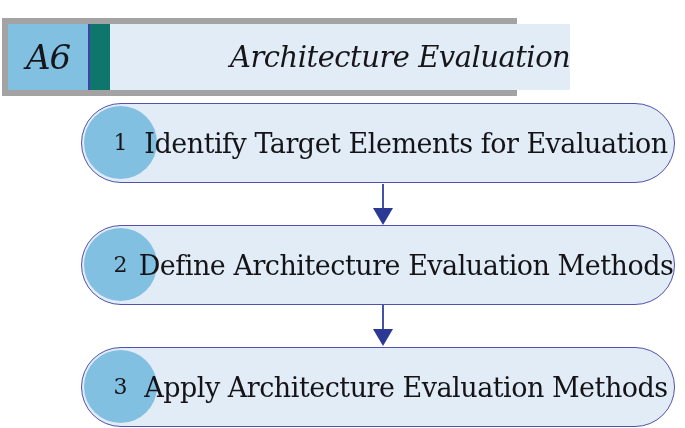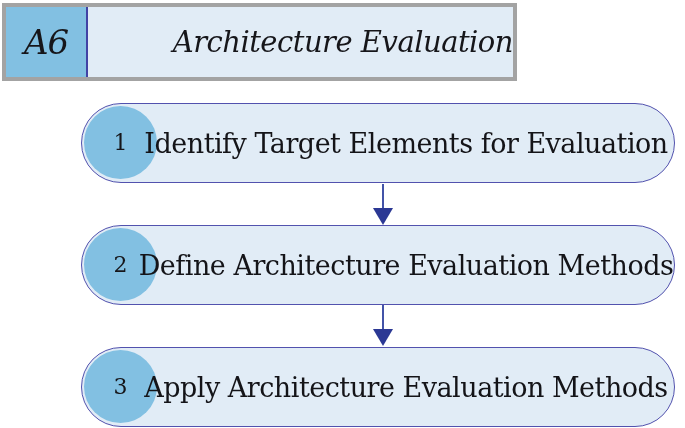--- a/index.html
+++ b/index.html
@@ -13,24 +13,24 @@
     height: 428px;
     background: #ffffff;
     overflow: hidden;
     font-family: "DejaVu Serif", "Liberation Serif", serif;
   }
 
   
   .header {
     position: absolute;
     left: 2px;
-    top: 3px;
+    top: 18px;
     width: 515px;
     height: 78px;
-    border: 4px solid #a3a3a3;
+    border: 6px solid #a3a3a3;
     box-sizing: border-box;
     display: flex;
     background: #0f766e;
   }
   .header-code {
     flex: 0 0 80px;
     background: #82c0e2;
     border-right: 2px solid #4143a4;
     display: flex;
     align-items: center;
@@ -39,23 +39,24 @@
   .header-code span {
     font-style: italic;
     font-size: 34px;
     color: #16161a;
     letter-spacing: -1px;
   }
   .header-title {
     flex: 1 1 auto;
     display: flex;
     align-items: center;
-    justify-content: flex-end;
-    padding-left: 36px;
+    justify-content: flex-start;
+    padding-left: 120px;
     background: #e1ecf6;
+    margin-left: 20px;
   }
   .header-title span {
     font-style: italic;
     font-size: 29px;
     color: #16161a;
     letter-spacing: -0.5px;
     white-space: nowrap;
   }
 
   

